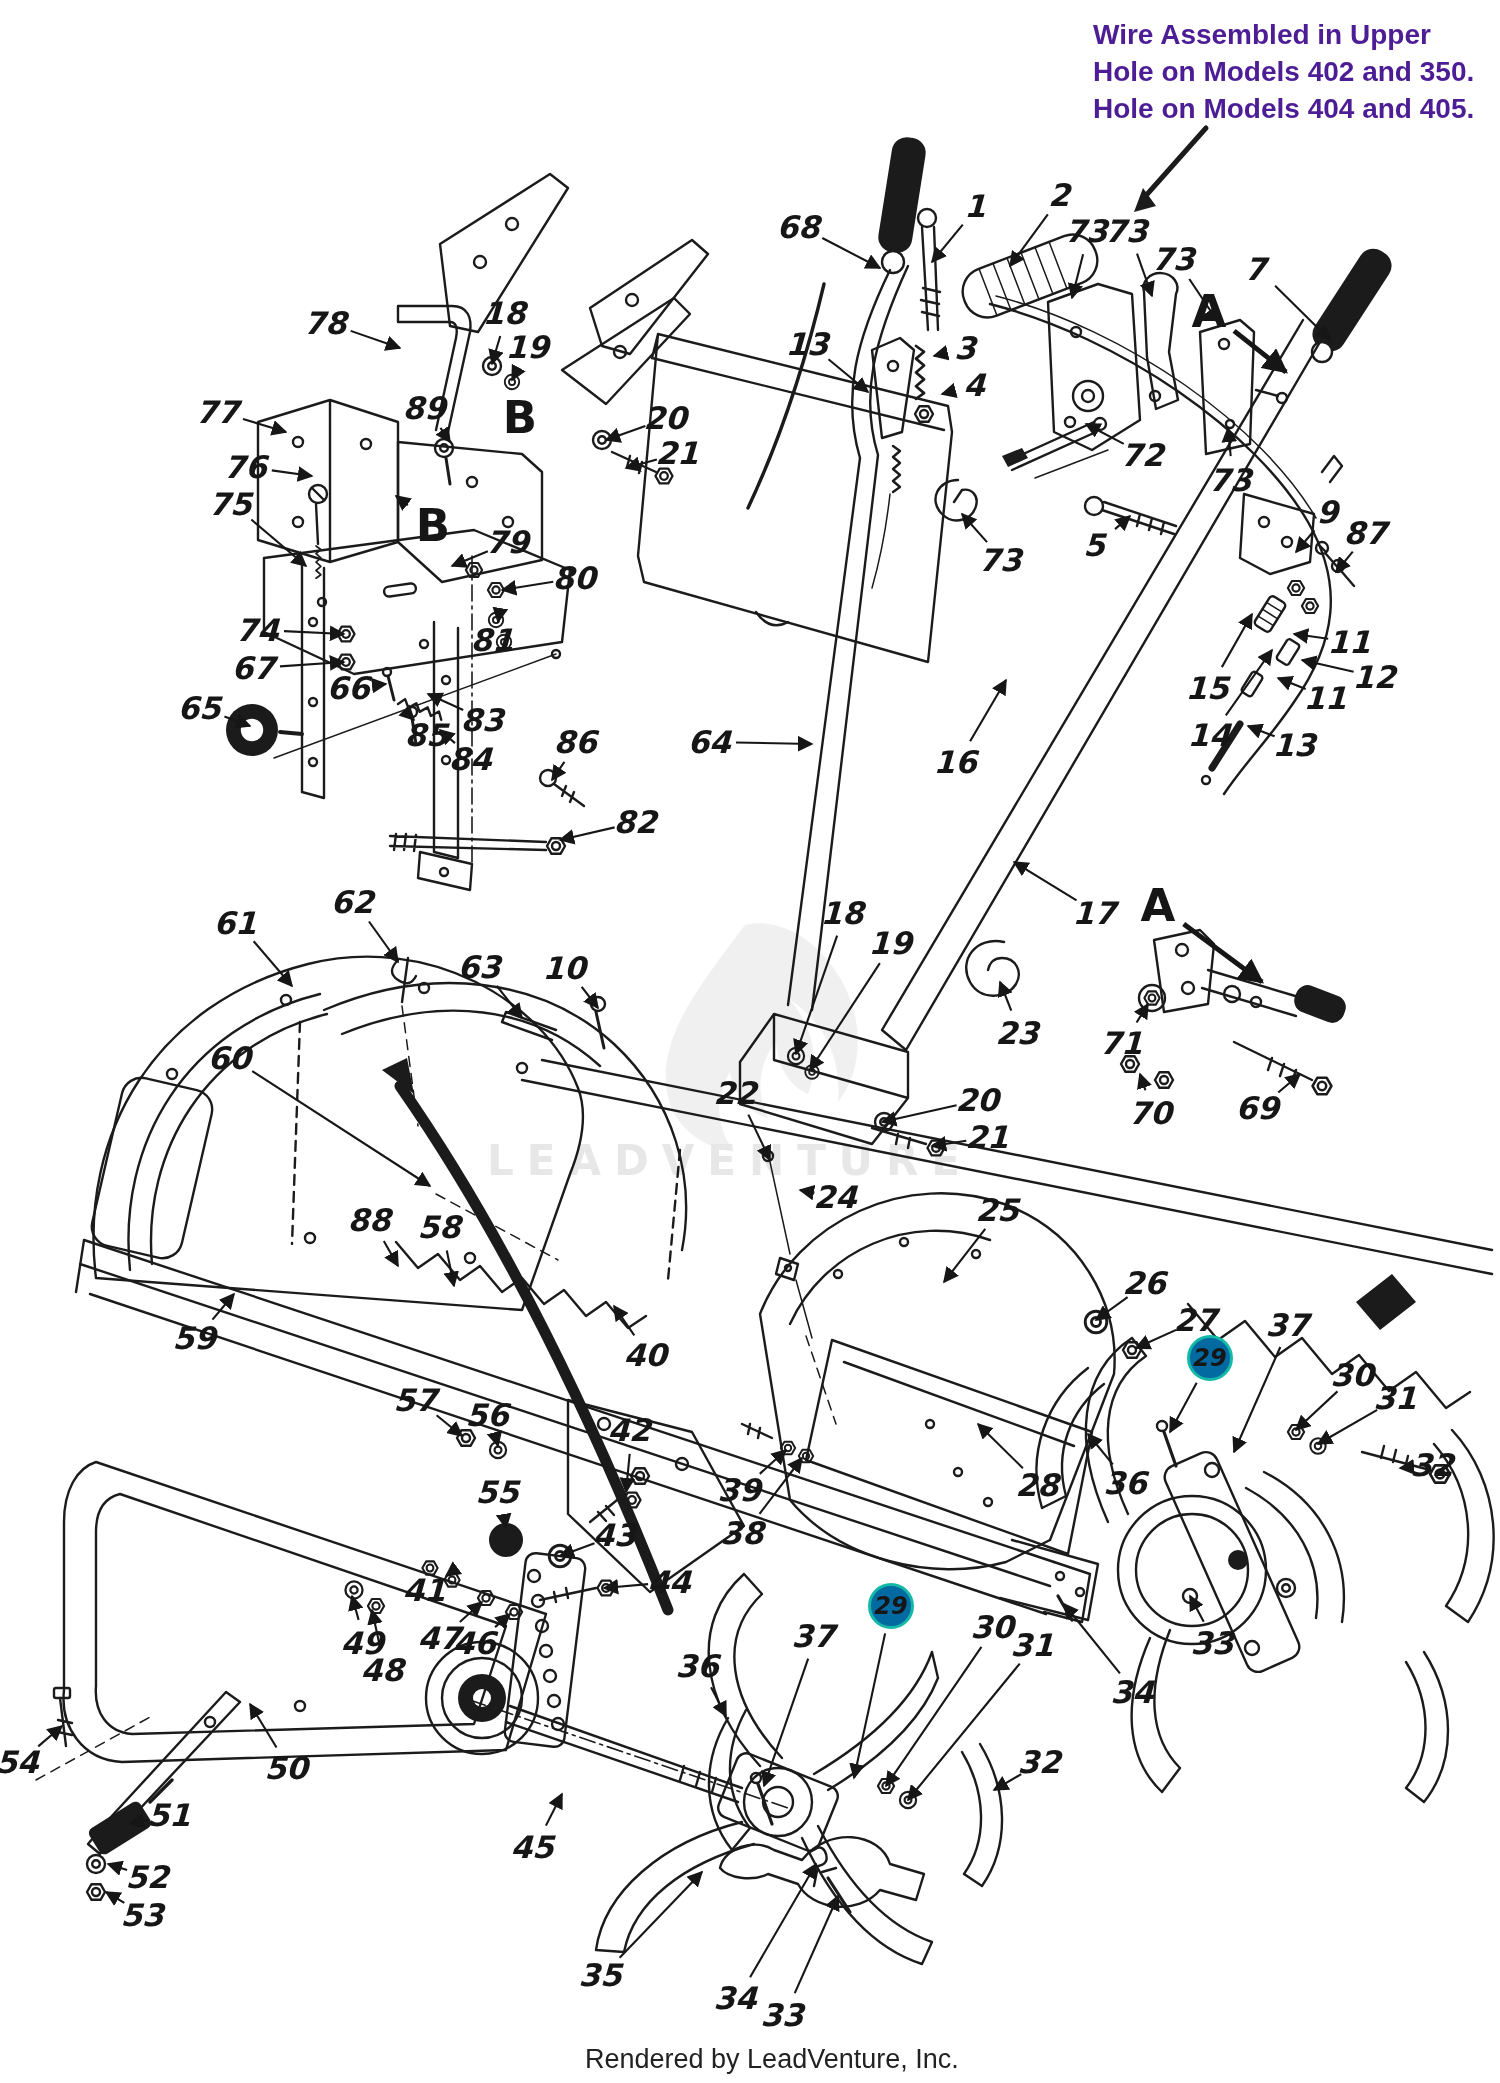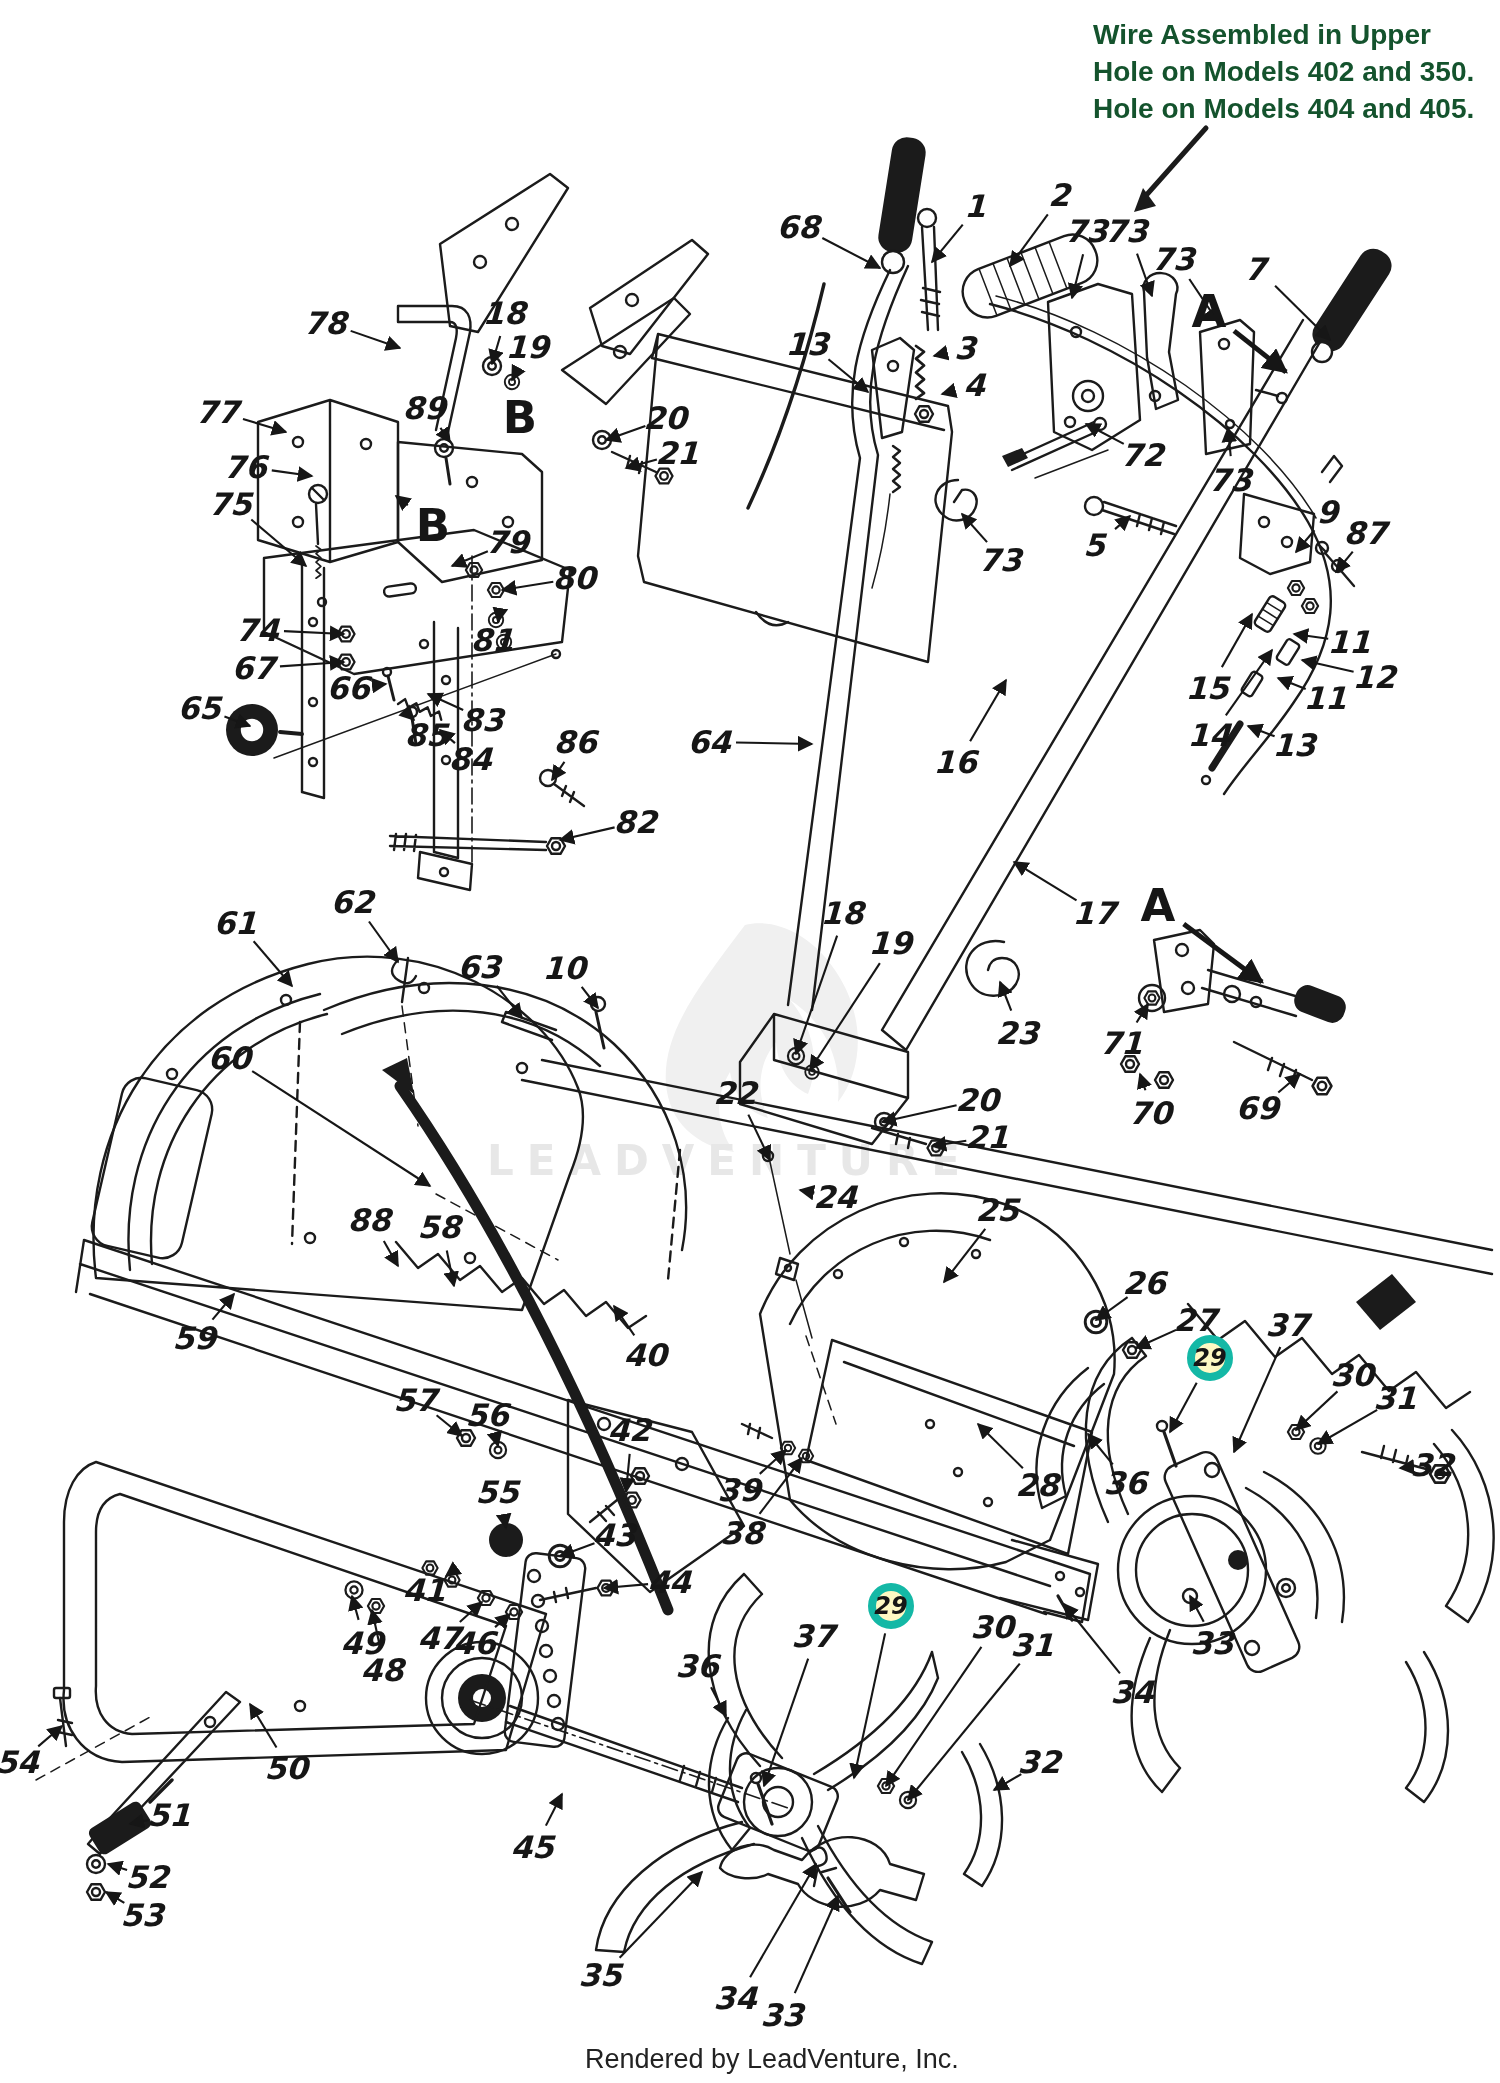--- a/index.html
+++ b/index.html
@@ -7,25 +7,25 @@
         font-family:"Liberation Sans",sans-serif;color:#111;}
   #wm-layer{position:absolute;inset:0;z-index:1;}
   #wm-text{position:absolute;left:487px;top:1136px;font:700 42px "DejaVu Sans",sans-serif;
            letter-spacing:13px;color:#e7e7e7;white-space:nowrap;}
   #art{position:absolute;left:0;top:0;z-index:2;}
   #leaders{position:absolute;left:0;top:0;z-index:3;}
   #label-layer{position:absolute;inset:0;z-index:4;}
   .plabel{position:absolute;transform:translate(-50%,-50%) skewX(-5deg);
           font:italic 700 31px "DejaVu Sans",sans-serif;color:#161616;white-space:nowrap;}
   .plabel.letter{font:700 45px "DejaVu Sans",sans-serif;font-style:normal;transform:translate(-50%,-50%);}
-  .plabel.circled{font:italic 700 24px "DejaVu Sans",sans-serif;border:8px solid #14b8a6;border-radius:50%;
-          width:46px;height:46px;box-sizing:border-box;background:#fef9c3;display:flex;
+  .plabel.circled{font:italic 700 24px "DejaVu Sans",sans-serif;border:3px solid #14b8a6;border-radius:50%;
+          width:46px;height:46px;box-sizing:border-box;background:#0369a1;display:flex;
           align-items:center;justify-content:center;transform:translate(-50%,-50%);}
   #header-note{position:absolute;left:1093px;top:16px;width:400px;
-          font:700 28px "Liberation Sans",sans-serif;line-height:37px;color:#14532d;}
+          font:700 28px "Liberation Sans",sans-serif;line-height:37px;color:#4c1d95;}
   #footer-credit{position:absolute;left:585px;top:2044px;
           font:27px "Liberation Sans",sans-serif;color:#222;}
   .ink{fill:none;stroke:#1b1b1b;stroke-width:2.4;stroke-linecap:round;stroke-linejoin:round;}
   .blk{fill:#1b1b1b;stroke:none;}
   .wht{fill:#fff;}
   .thin{stroke-width:1.5;}
   .fat{stroke-width:5;}
   .dsh{stroke-dasharray:10 7;}
   .ddot{stroke-dasharray:16 5 3 5;stroke-width:1.6;}
   .leader{stroke:#161616;stroke-width:2.1;fill:none;}

